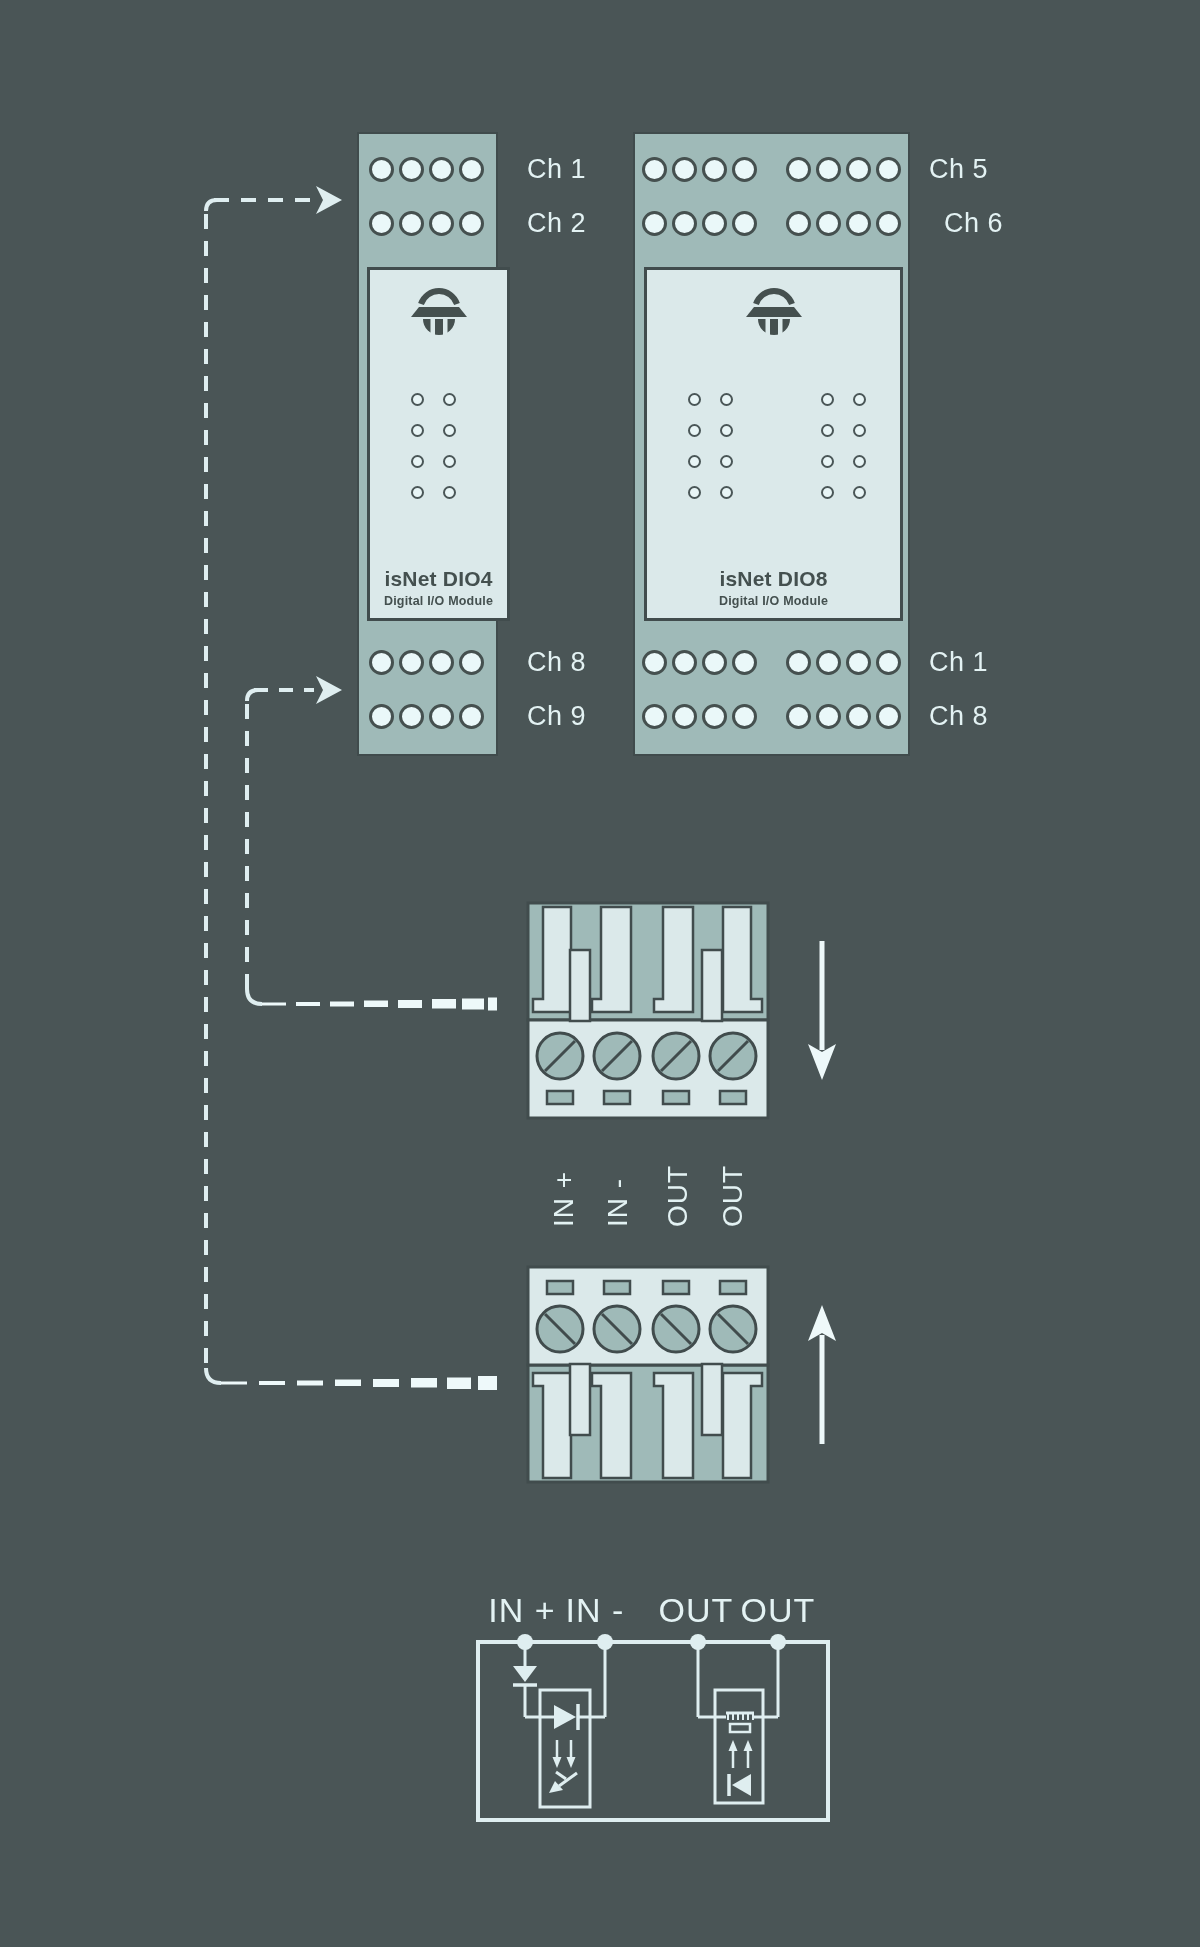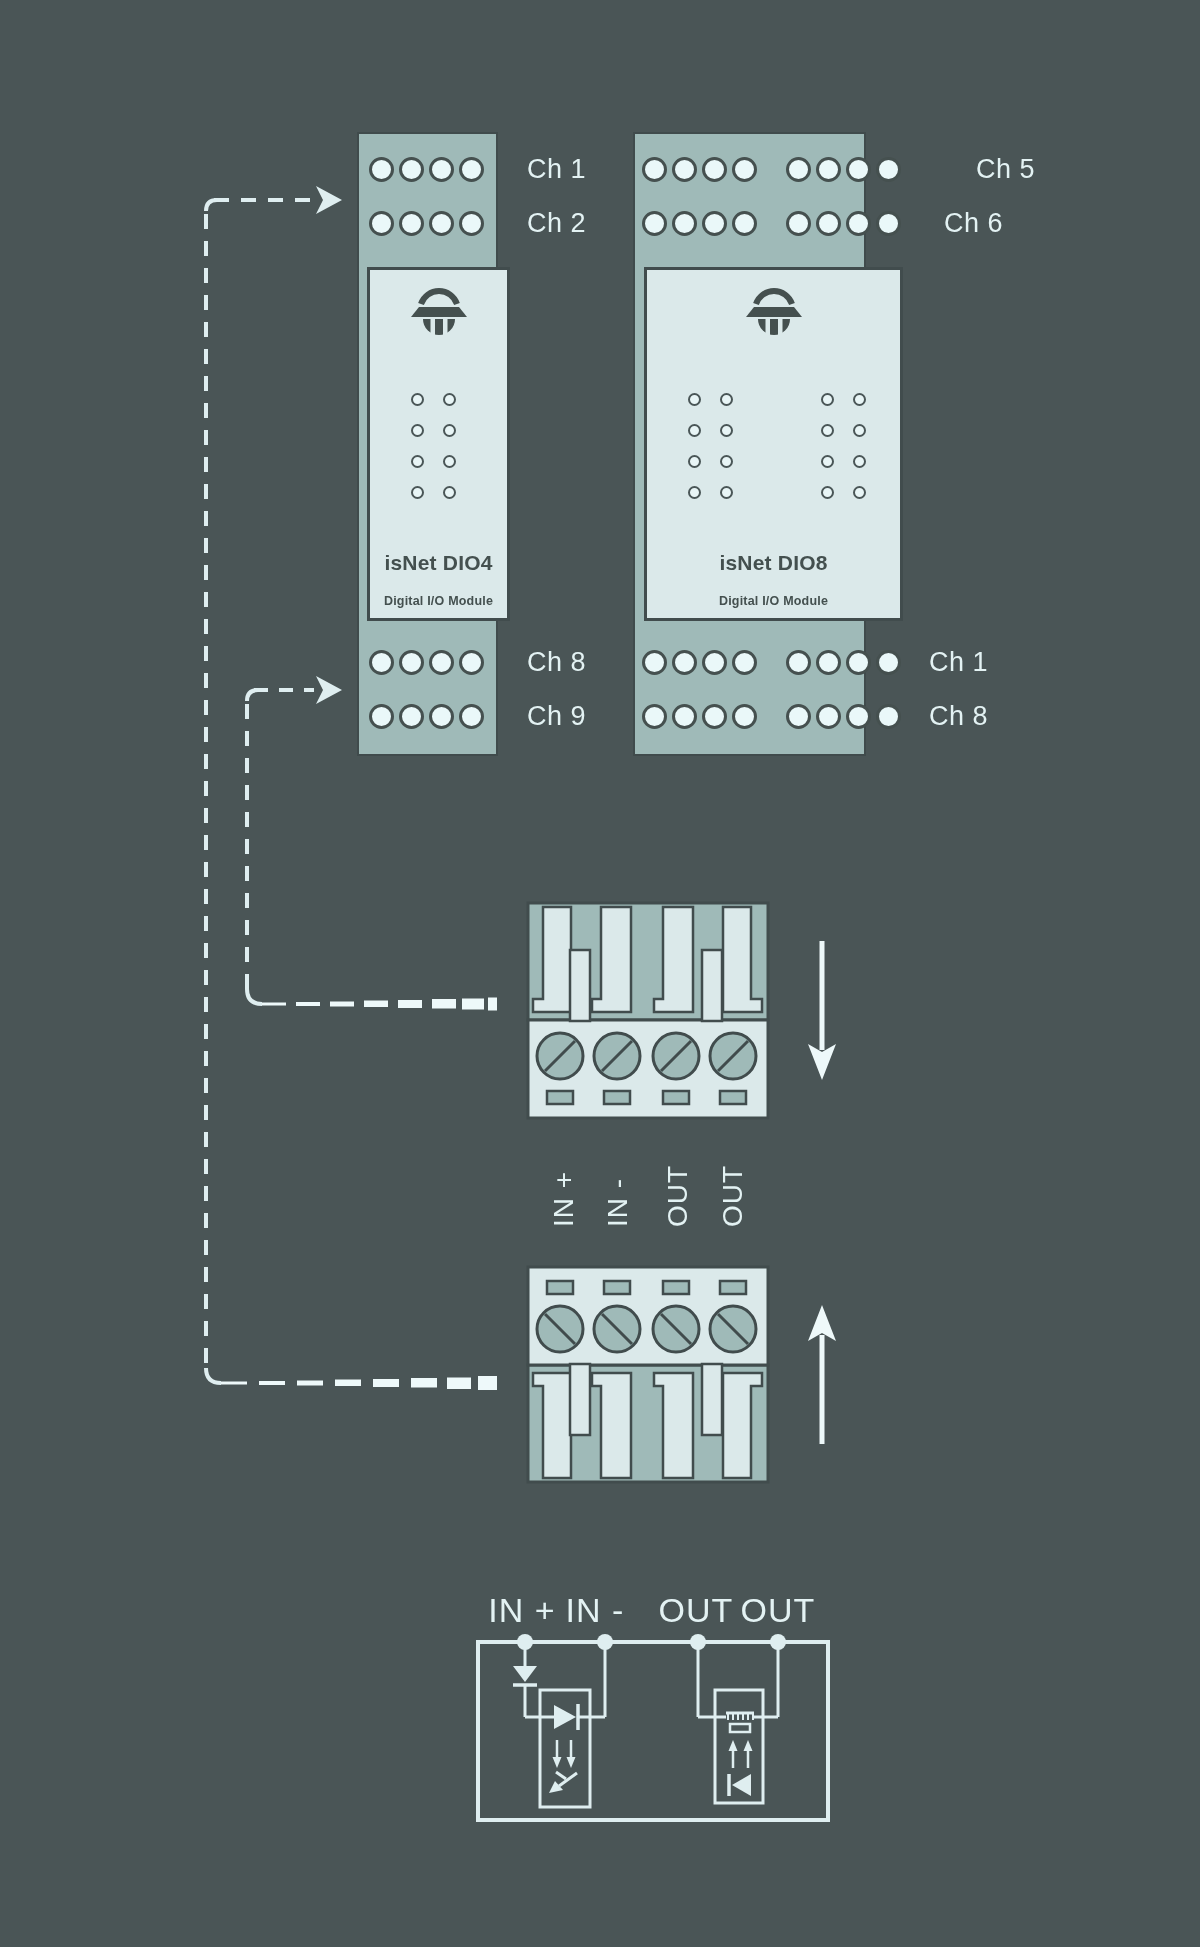--- a/index.html
+++ b/index.html
@@ -1,38 +1,38 @@
 <!DOCTYPE html>
 <html><head>
 <meta charset="utf-8">
 <style>
   html,body{margin:0;padding:0;background:#4a5556;}
   .stage{position:relative;width:1200px;height:1947px;background:#4a5556;overflow:hidden;
          font-family:"Liberation Sans",sans-serif;}
   
   .module{position:absolute;background:#9fbab8;box-shadow:0 0 0 2px #404b4c;}
   #dio4{left:359px;top:134px;width:137px;height:620px;}
-  #dio8{left:635px;top:134px;width:229px;height:620px;}
+  #dio8{left:635px;top:134px;width:229px;height:620px;padding-left:44px;}
   .hole-row{position:absolute;display:flex;gap:5px;}
   .r1{top:23px}.r2{top:77px}.r3{top:516px}.r4{top:570px}
   #dio4 .hole-row{left:10px}
   #dio8 .hole-row{left:7px}
   .hole{width:19px;height:19px;border-radius:50%;background:#eaf8f9;border:3px solid #45504f;}
   .group-gap{margin-left:24px;}
   .face{position:absolute;background:#dbe9ea;border:3px solid #414c4d;top:133px;}
   #dio4 .face{left:8px;width:113px;height:348px;padding-left:24px;}
   #dio8 .face{left:9px;width:253px;height:348px;}
   .logo{position:absolute;top:18px;left:50%;transform:translateX(-50%);}
   .led-grid{position:absolute;top:123px;display:grid;grid-template-columns:13px 13px;
             column-gap:19px;row-gap:18px;}
   .led-left{left:41px}.led-right{left:174px}
   .led{width:9px;height:9px;border-radius:50%;background:#e8f5f6;border:2px solid #4a5657;}
   .module-title{position:absolute;left:0;right:0;bottom:10px;text-align:center;color:#44504f;}
   .module-name{font-size:21px;font-weight:bold;letter-spacing:.2px;}
-  .module-sub{font-size:12.5px;font-weight:bold;margin-top:19px;letter-spacing:.2px;}
+  .module-sub{font-size:12.5px;font-weight:bold;margin-top:3px;letter-spacing:.2px;}
   .ch-label{position:absolute;transform:translateY(-52%);font-size:27px;color:#e3f2f3;
             letter-spacing:.5px;white-space:nowrap;}
   svg.overlay{position:absolute;left:0;top:0;pointer-events:none;}
 </style>
 </head>
 <body>
 
 <div class="stage">
 
   <div class="module" id="dio4">
@@ -158,21 +158,21 @@
         <div class="hole"></div>
         <div class="hole"></div>
         <div class="hole"></div>
     </div>
   </div>
 
   <div class="ch-label" style="left:527px;top:170px">Ch 1</div>
   <div class="ch-label" style="left:527px;top:224px">Ch 2</div>
   <div class="ch-label" style="left:527px;top:663px">Ch 8</div>
   <div class="ch-label" style="left:527px;top:717px">Ch 9</div>
-  <div class="ch-label" style="left:976px;top:170px">Ch 5</div>
+  <div class="ch-label" style="left:929px;top:170px">Ch 5</div>
   <div class="ch-label" style="left:944px;top:224px">Ch 6</div>
   <div class="ch-label" style="left:929px;top:663px">Ch 1</div>
   <div class="ch-label" style="left:929px;top:717px">Ch 8</div>
 
   <svg class="overlay" width="1200" height="1947" viewBox="0 0 1200 1947">
     <defs>
 
       <g id="plugShape">
         <rect x="528" y="903" width="240" height="117" fill="#9fbab8" stroke="#414c4d" stroke-width="3"></rect>
         <rect x="528" y="1020" width="240" height="98" fill="#dbe9ea" stroke="#414c4d" stroke-width="3"></rect>

